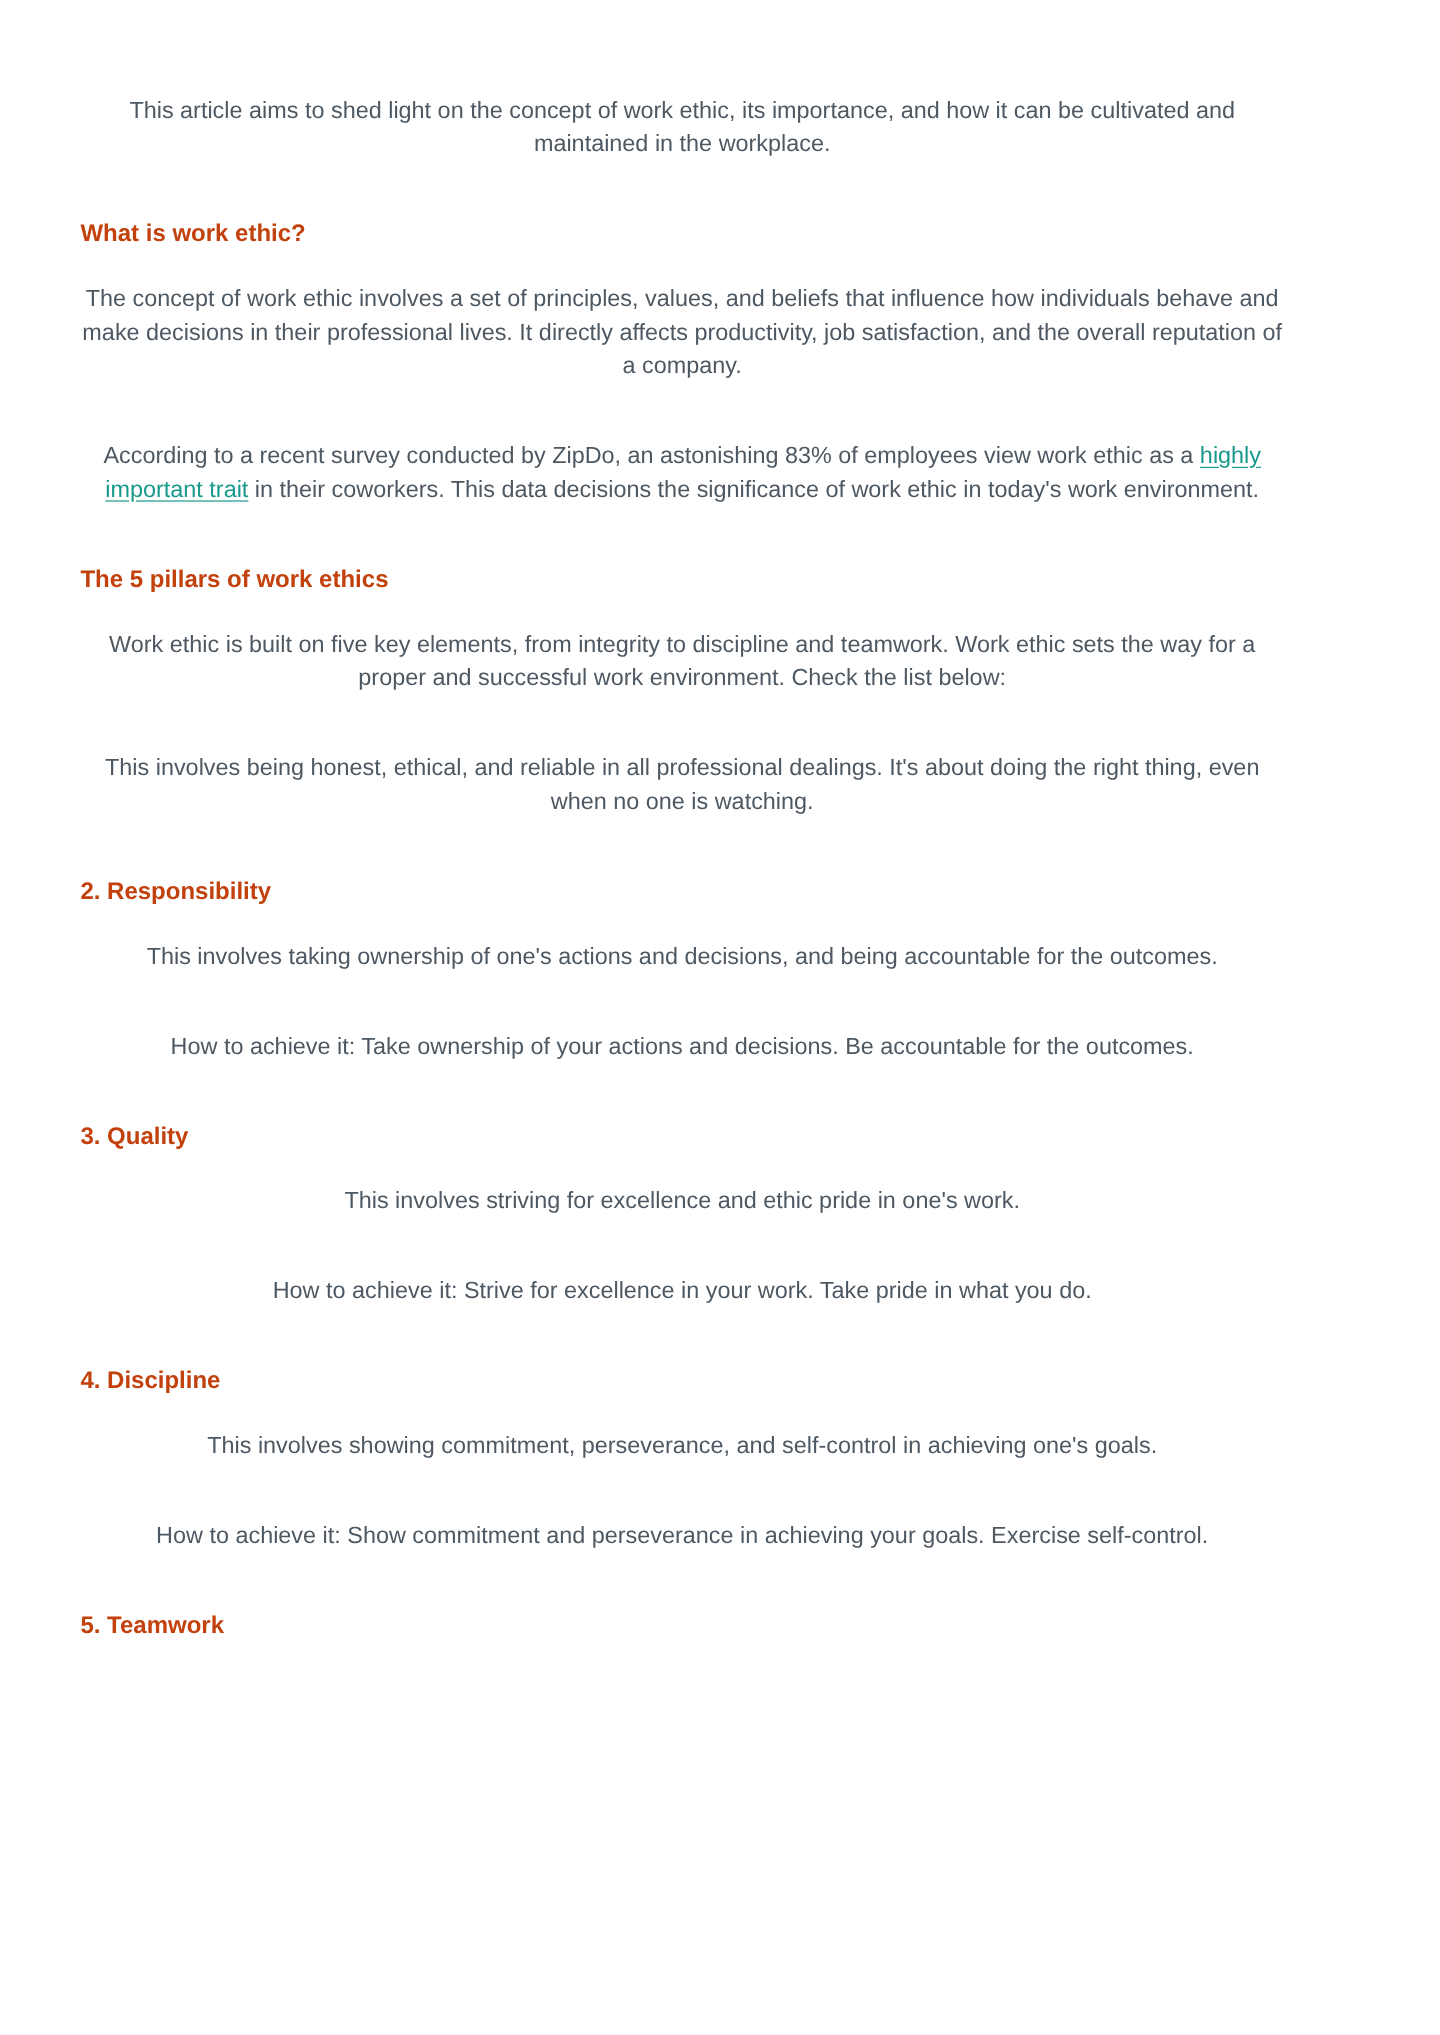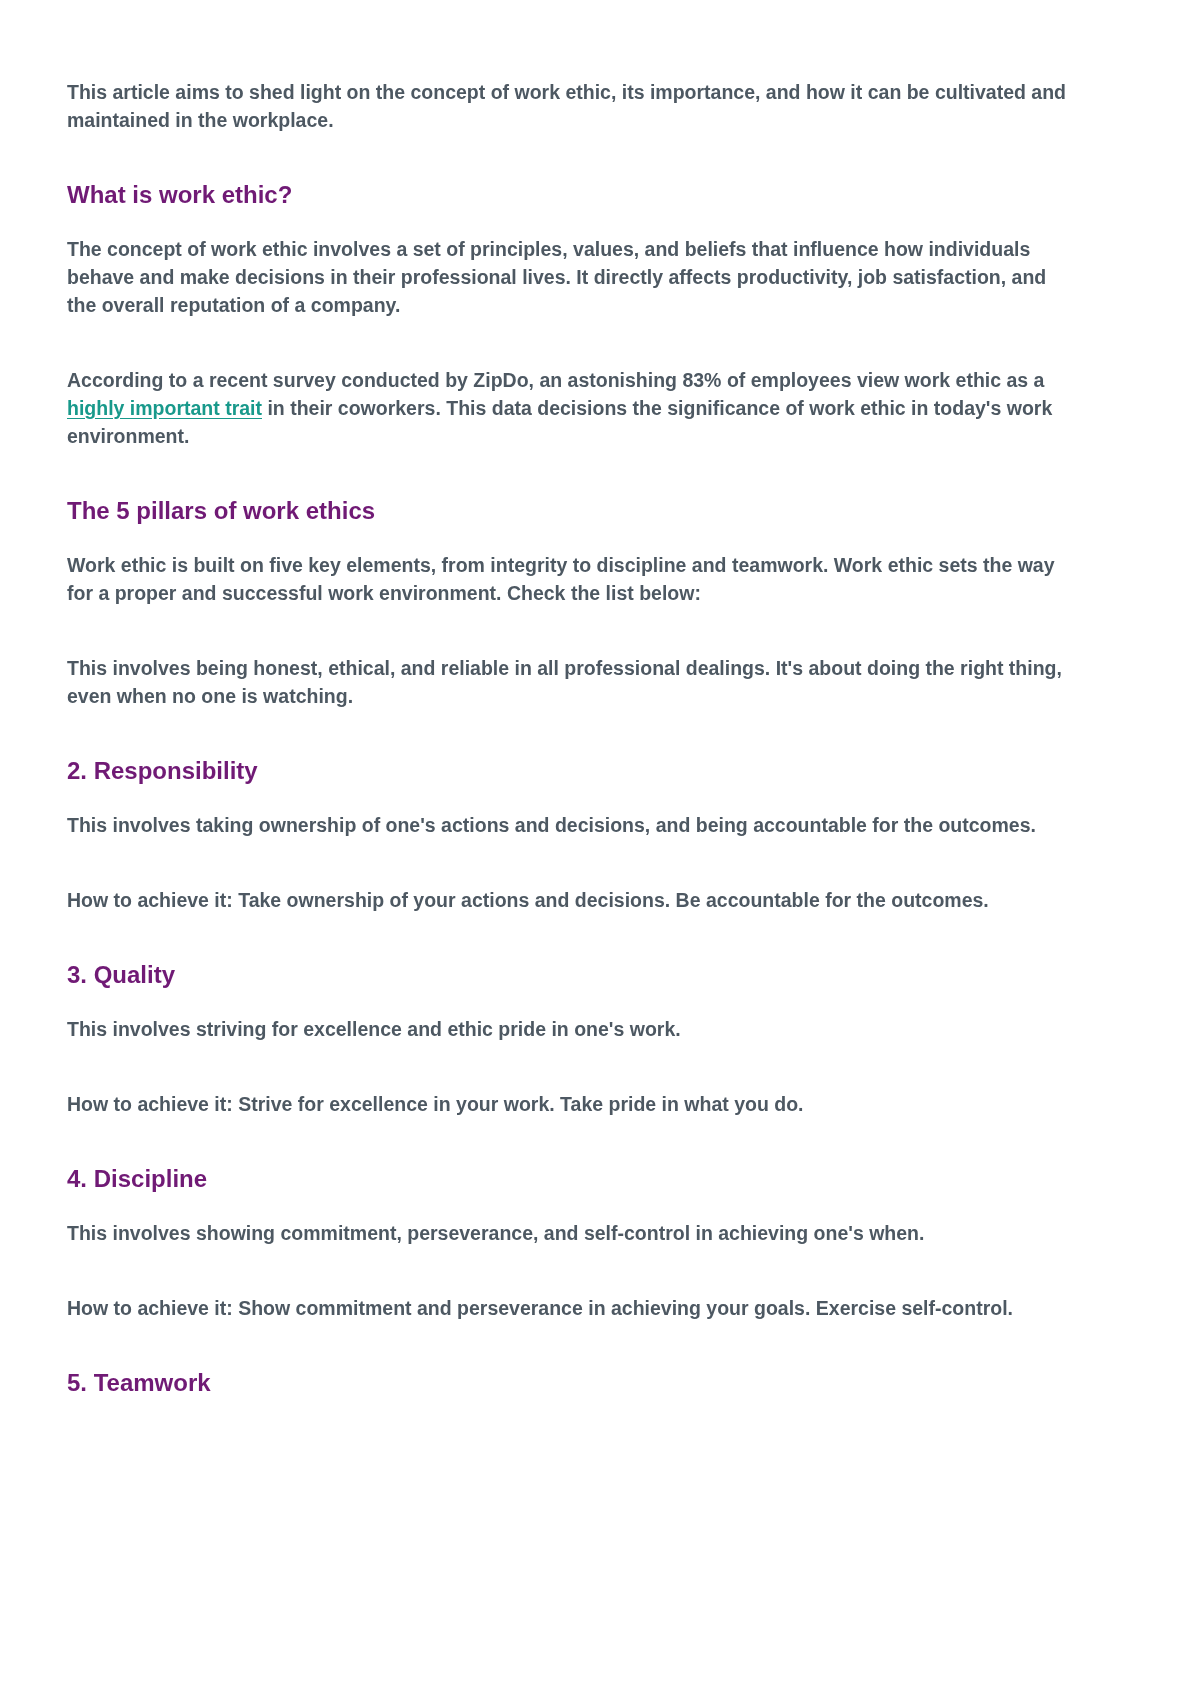--- a/index.html
+++ b/index.html
@@ -15,28 +15,29 @@
     padding: 78px 130px 0 67px;
     background: #ffffff;
     font-family: "Liberation Sans", "DejaVu Sans", sans-serif;
     color: #4d5862;
     font-size: 19.5px;
     line-height: 28px;
     overflow: hidden;
   }
   .para {
     margin: 0 0 47px 0;
-    font-weight: 700;
+    font-weight: 400;
+    text-align: center;
   }
   .heading {
     margin: 0 0 26px 0;
-    font-size: 24px;
+    font-size: 20px;
     line-height: 28px;
     font-weight: 700;
-    color: #701a75;
+    color: #c2410c;
   }
   a.inline-link {
     color: #18998b;
     text-decoration: underline;
     text-underline-offset: 3px;
     cursor: pointer;
   }
 </style>
 </head>
 <body>
@@ -66,21 +67,21 @@
   </section>
 
   <section>
     <h3 class="heading">3. Quality</h3>
     <p class="para">This involves striving for excellence and ethic pride in one's work.</p>
     <p class="para">How to achieve it: Strive for excellence in your work. Take pride in what you do.</p>
   </section>
 
   <section>
     <h3 class="heading">4. Discipline</h3>
-    <p class="para">This involves showing commitment, perseverance, and self-control in achieving one's when.</p>
+    <p class="para">This involves showing commitment, perseverance, and self-control in achieving one's goals.</p>
     <p class="para">How to achieve it: Show commitment and perseverance in achieving your goals. Exercise self-control.</p>
   </section>
 
   <section>
     <h3 class="heading">5. Teamwork</h3>
   </section>
 
 </div>
 
 </body></html>

